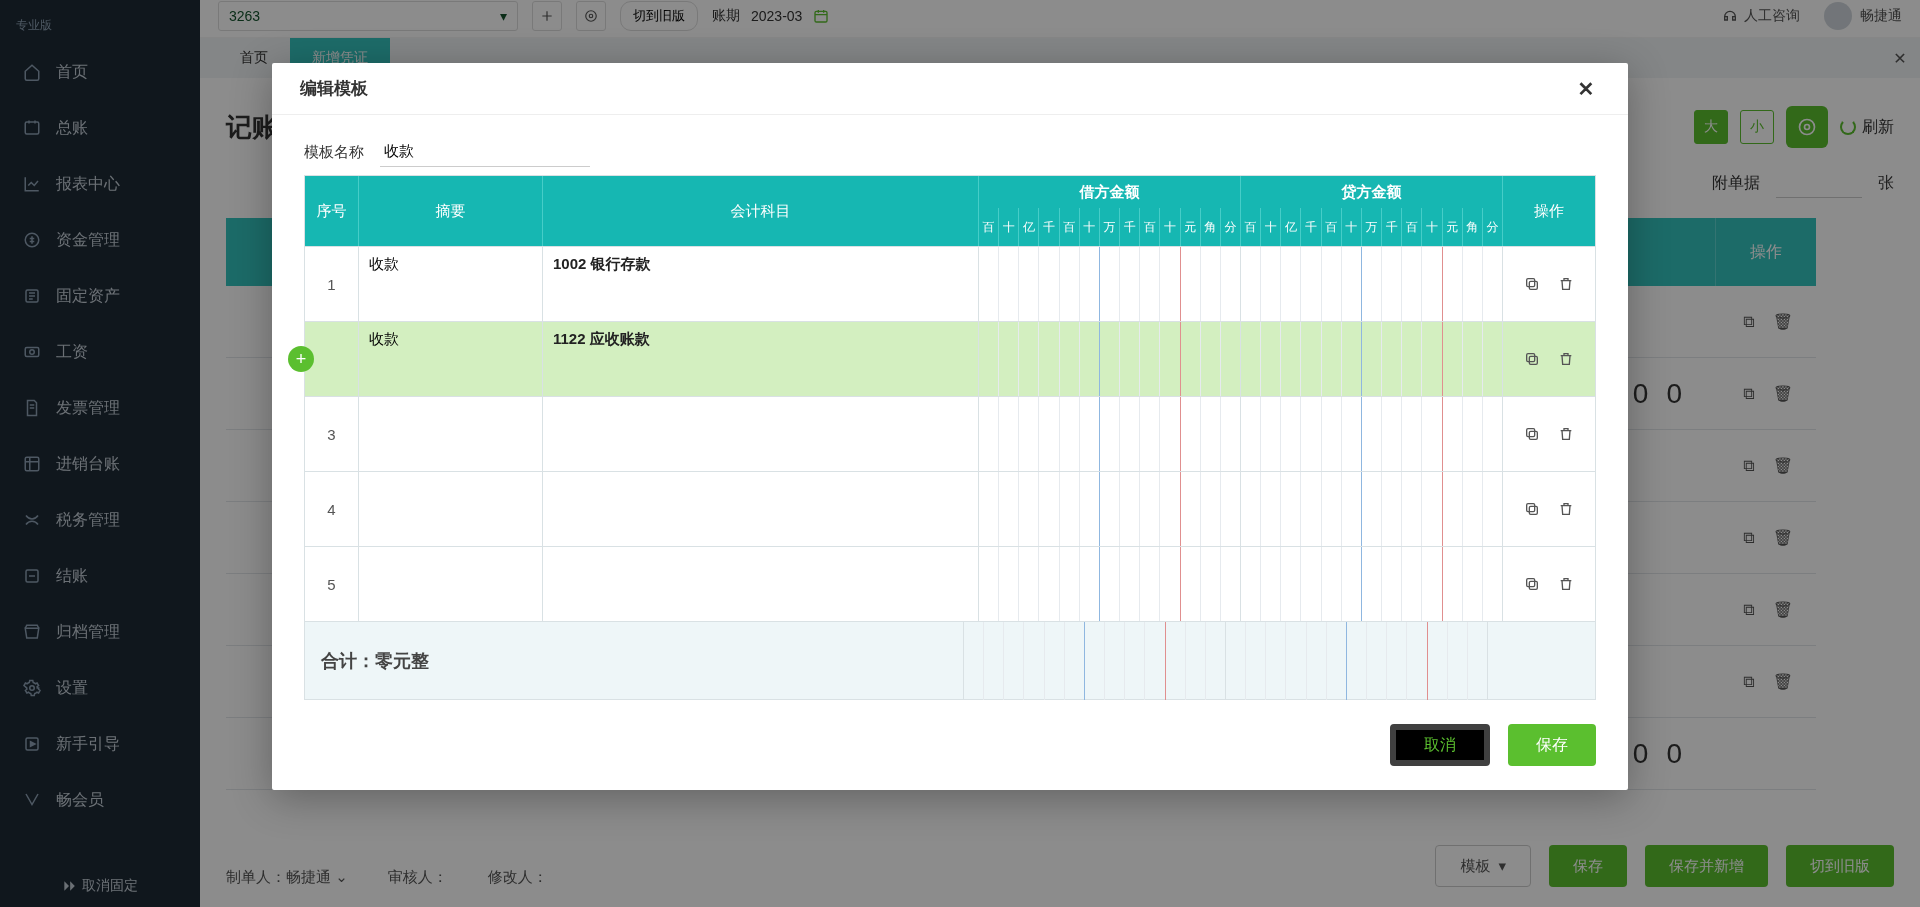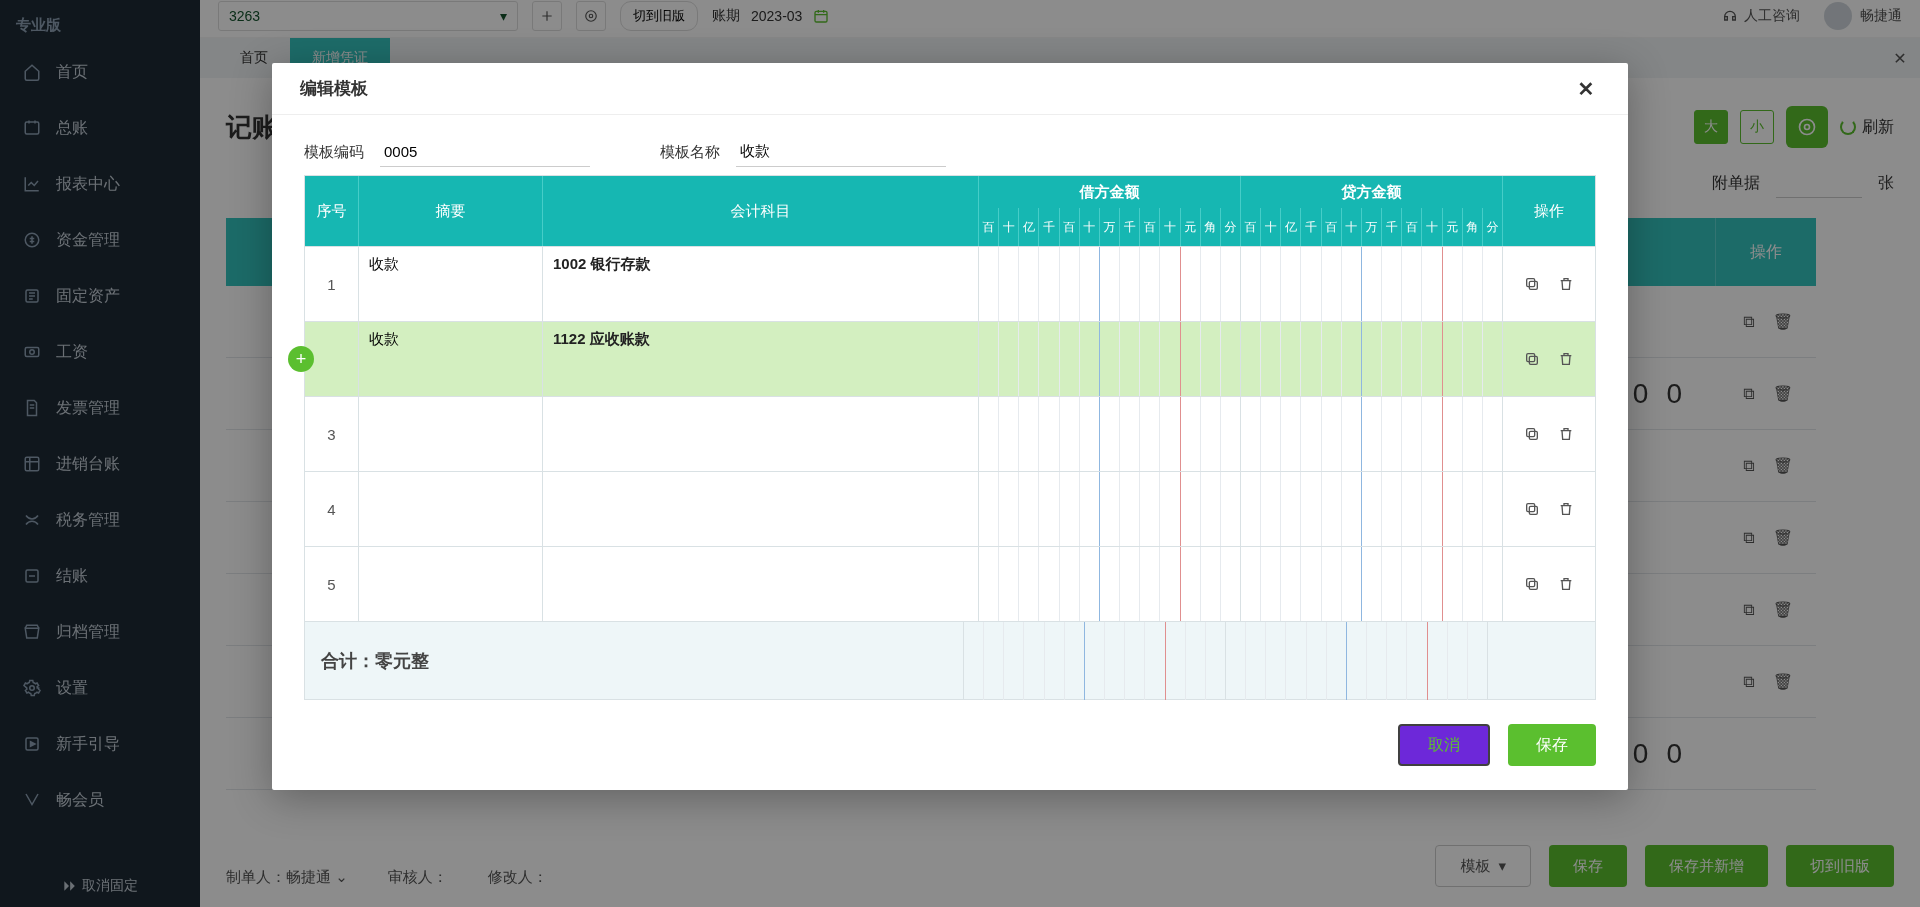--- a/index.html
+++ b/index.html
@@ -1,21 +1,21 @@
 <!DOCTYPE html>
 <html><head>
 <meta charset="utf-8">
 <style>
   * { box-sizing: border-box; }
   html, body { margin:0; padding:0; width:1920px; height:907px; font-family: "Microsoft YaHei", "PingFang SC", Arial, sans-serif; background:#f5f5f5; overflow:hidden; }
 
   
   .sidebar { position:absolute; left:0; top:0; width:200px; height:907px; background:#1e2b36; color:#c4cdd6; padding-top:6px; }
   .sidebar .brand { height:38px; display:flex; align-items:center; gap:10px; padding:0 16px; color:#fff; font-size:12px; }
-  .sidebar .brand .bsub { font-size:15px; color:#8ea1b4;font-weight:bold; }
+  .sidebar .brand .bsub { font-size:12px; color:#8ea1b4; }
   .sidebar .menu-item { height:56px; display:flex; align-items:center; gap:14px; padding:0 22px; font-size:16px; cursor:pointer; }
   .mi-icon { width:20px; height:20px; display:flex; align-items:center; justify-content:center; color:#8ea1b4; }
   .sidebar .pin { position:absolute; bottom:12px; left:0; width:100%; display:flex; align-items:center; justify-content:center; gap:6px; color:#c4cdd6; font-size:14px; cursor:pointer; }
 
   
   .topbar { position:absolute; left:200px; top:-5px; right:0; height:42px; background:#fff; display:flex; align-items:center; padding:0 18px; gap:14px; font-size:14px; }
   .topbar .sel { width:300px; height:30px; border:1px solid #ddd; border-radius:3px; display:flex; align-items:center; padding:0 10px; color:#14532d; justify-content:space-between; }
   .tb-icon-btn { width:30px; height:30px; border:1px solid #ddd; border-radius:3px; display:flex; align-items:center; justify-content:center; color:#555; cursor:pointer; }
   .tb-switch { padding:0 12px; height:30px; border:1px solid #ddd; border-radius:11px; display:flex; align-items:center; font-size:13px; cursor:pointer; }
   .tb-period { display:flex; align-items:center; gap:4px; color:#333; }
@@ -103,21 +103,21 @@
   .tt-total .tcells { display:flex; margin-left:auto; }
   .tt-total .tamt { width:262px; display:flex; border-left:1px solid #d9e1e4; height:78px; }
   .tt-total .tops { width:92px; border-left:1px solid #d9e1e4; height:78px; }
   .tt-total .tamt .u { flex:1; border-left:1px solid #e6eaee; }
   .tt-total .tamt .u:first-child { border-left:none; }
   .tt-total .tamt .u.sep-wan { border-left:1px solid #8fb7e0; }
   .tt-total .tamt .u.sep-yuan { border-left:1px solid #e08f8f; }
 
   .modal-footer { display:flex; justify-content:flex-end; gap:18px; padding:24px 32px 0; }
   .mbtn { height:42px; padding:0 28px; border-radius:4px; font-size:16px; display:flex; align-items:center; justify-content:center; cursor:pointer; }
-  .mbtn.cancel { border:2px solid #404040; color:#5bbf2f; background:#6d28d9; }
+  .mbtn.cancel { border:6px solid #404040; color:#5bbf2f; background:#000000; }
   .mbtn.save { background:#5bbf2f; color:#fff; }
 
   .iconbtn { width:20px; height:20px; display:flex; align-items:center; justify-content:center; cursor:pointer; }
   svg { display:block; }
 </style>
 </head>
 <body>
 
 <div class="sidebar">
   <div class="brand">
@@ -401,24 +401,20 @@
 
 <div class="overlay"></div>
 
 <div class="modal">
   <div class="modal-header">
     <span>编辑模板</span>
     <div class="modal-close">✕</div>
   </div>
 
   <div class="modal-form">
-    <div class="mf-field">
-      <span>模板编码</span>
-      <input value="0005" style="">
-    </div>
     <div class="mf-field">
       <span>模板名称</span>
       <input value="收款" style="">
     </div>
   </div>
 
   <div class="tt-wrap">
     <div class="tt-head">
       <div class="th seq">序号</div>
       <div class="th abs">摘要</div>

